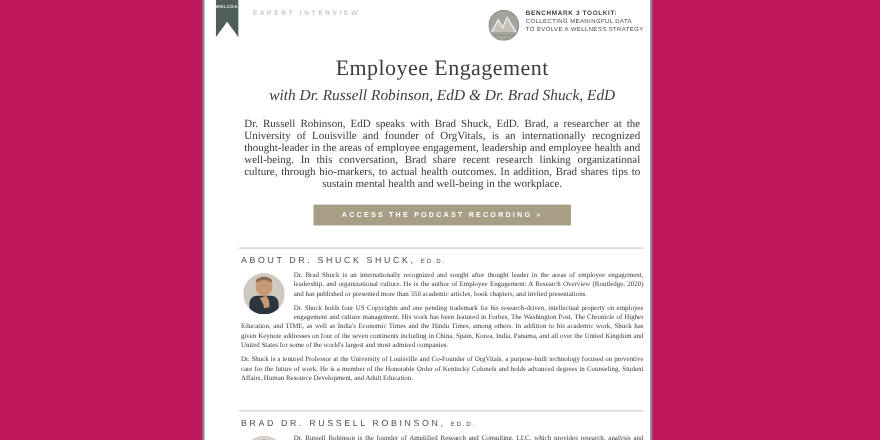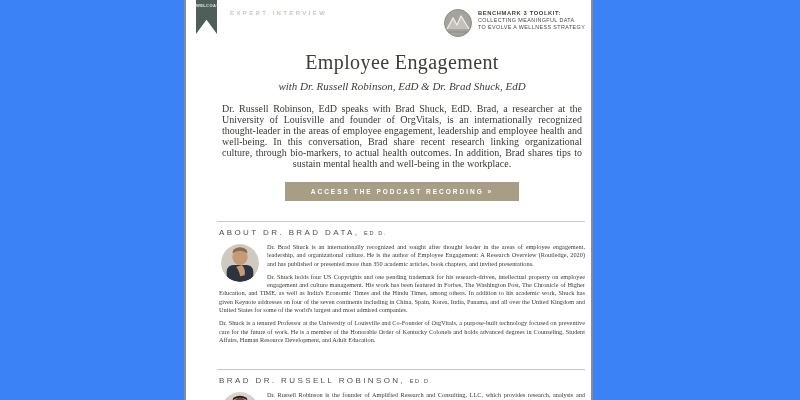--- a/index.html
+++ b/index.html
@@ -1,16 +1,16 @@
 <!DOCTYPE html>
 <html><head>
 <meta charset="utf-8">
 <style>
   html,body{margin:0;padding:0;background:#000;}
-  .stage{position:relative;width:800px;height:400px;background:#3b82f6;overflow:hidden;
+  .stage{position:relative;width:800px;height:400px;background:#be185d;overflow:hidden;
          font-family:"Liberation Serif",serif;}
   .page{position:absolute;left:186px;top:0;width:405px;height:400px;background:#fff;
         box-shadow:0 0 0 2px #8c8c8c;overflow:hidden;}
 
   
   .ribbon{position:absolute;left:10px;top:0;width:21px;height:34px;background:#4e5e59;
           clip-path:polygon(0 0,100% 0,100% 100%,50% 58%,0 100%);}
   .ribbon .brand{position:absolute;top:3px;left:0;width:100%;text-align:center;
           font-family:"Liberation Sans",sans-serif;font-size:4px;letter-spacing:.4px;
           color:#e8e9e6;font-weight:bold;}
@@ -20,21 +20,21 @@
   .toolkit svg{display:block;}
   .toolkit-text{font-family:"Liberation Sans",sans-serif;color:#413f3b;}
   .toolkit-text .t1{font-size:5.8px;font-weight:bold;letter-spacing:.6px;line-height:8px;}
   .toolkit-text .t2{font-size:5.4px;letter-spacing:.4px;line-height:7.4px;color:#4a4844;}
 
   
   .content{position:absolute;left:0;top:0;width:100%;height:100%;padding:0 6px 0 33px;
            box-sizing:border-box;}
   h1.title{margin:51px 0 0;text-align:center;font-weight:normal;font-size:20px;
            letter-spacing:.4px;color:#3e3d39;}
-  .subtitle{margin-top:6px;text-align:center;font-style:italic;font-size:11px;color:#3e3d39;}
+  .subtitle{margin-top:6px;text-align:center;font-style:italic;font-size:14px;color:#3e3d39;}
   .intro{margin:11px 3px 0;font-size:10px;line-height:11px;color:#3a3935;
          text-align:justify;text-align-last:center;}
   .cta-row{text-align:center;margin-top:11px;}
   .cta{display:inline-block;background:#a89d85;color:#fff;text-decoration:none;
        font-family:"Liberation Sans",sans-serif;font-size:6.5px;letter-spacing:2px;
        font-weight:bold;padding:6px 26px;}
 
   
   hr.rule{border:none;border-top:1px solid #c9c7c3;margin:20px 0 0 -2px;}
   .sec-head{margin:6px 0 0;font-family:"Liberation Sans",sans-serif;font-weight:500;
@@ -76,21 +76,21 @@
     <div class="content">
       <h1 class="title">Employee Engagement</h1>
       <div class="subtitle">with Dr. Russell Robinson, EdD &amp; Dr. Brad Shuck, EdD</div>
       <p class="intro">Dr. Russell Robinson, EdD speaks with Brad Shuck, EdD. Brad, a researcher at the University of Louisville and founder of OrgVitals, is an internationally recognized thought-leader in the areas of employee engagement, leadership and employee health and well-being. In this conversation, Brad share recent research linking organizational culture, through bio-markers, to actual health outcomes. In addition, Brad shares tips to sustain mental health and well-being in the workplace.</p>
 
       <div class="cta-row">
         <a href="#" class="cta">ACCESS THE PODCAST RECORDING »</a>
       </div>
 
       <hr class="rule">
-      <h2 class="sec-head"><span>ABOUT DR. BRAD DATA,</span>
+      <h2 class="sec-head"><span>ABOUT DR. SHUCK SHUCK,</span>
           <span class="degree">ED.D.</span></h2>
       <div class="section">
         <div class="avatar">
           <svg width="38" height="38" viewBox="0 0 40 40">
             <defs>
                 <clipPath id="cb">
                   <circle cx="20" cy="20" r="20"></circle>
                 </clipPath>
               </defs>
             <g clip-path="url(#cb)">

